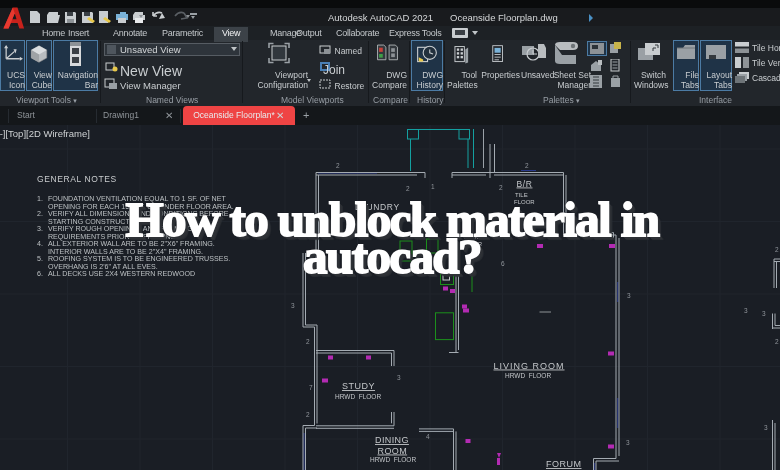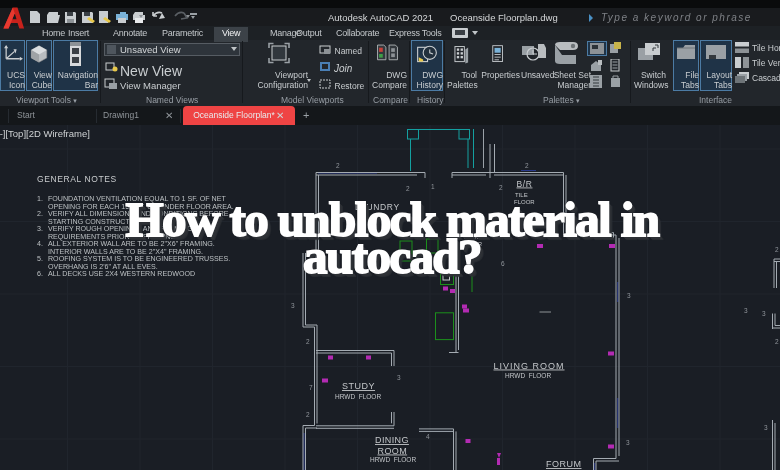--- a/index.html
+++ b/index.html
@@ -50,21 +50,20 @@
   <div id="ribbon" class="abs"></div>
   <div id="tabrow" class="abs"></div>
   <div id="canvas" class="abs"></div>
 
   <svg class="abs" style="left:2px;top:6px;" width="23" height="24" viewBox="0 0 26 26">
     <path d="M12.2 1 L17.5 1 L25 25 L19.6 25 L17.6 18.6 L9.4 18.6 L11.1 14.4 L16.4 14.4 L14.4 7.6 L7.4 25 L1.6 25 Z" fill="#c8221c"></path>
     <path d="M12.2 1 L14.4 7.6 L7.4 25 L1.6 25 Z" fill="#e8392f"></path>
   </svg>
   <div class="abs ttl" style="left:328px;">Autodesk AutoCAD 2021</div>
   <div class="abs ttl" style="left:450px;">Oceanside Floorplan.dwg</div>
-  <div id="search" class="abs">Type a keyword or phrase</div>
   <svg class="abs" style="left:588px;top:14px;" width="6" height="8">
       <path d="M1 0 L5 4 L1 8 Z" fill="#4a90c4"></path>
     </svg>
 
   <svg class="abs" style="left:29px;top:10px;" width="168" height="14" viewBox="0 0 168 14">
     <g fill="#c9cdd0">
       <path d="M1 1 L8 1 L11 4 L11 13 L1 13 Z"></path>
       <path d="M18 5 L20 2 L29 2 L29 5 L31 5 L29 13 L18 13 Z M18 5 L27 5" fill="#c9cdd0"></path>
       <path d="M36 2 L46 2 L47 3 L47 13 L36 13 Z"></path>
       <rect x="38" y="2" width="6" height="4" fill="#3a3f44"></rect>
@@ -156,21 +155,21 @@
     <div class="abs" style="left:307px;top:79px;width:0;height:0;border:2.5px solid transparent;border-top:3.5px solid #c0c4c7;"></div>
   <svg class="abs" style="left:319px;top:44px;" width="12" height="11">
       <rect x="1" y="2" width="10" height="7" fill="none" stroke="#c9cdd0"></rect>
       <rect x="5" y="5" width="6" height="5" fill="#8d9296"></rect>
     </svg>
   <div class="abs" style="left:334.5px;top:46.3px;font-size:8.5px;color:#c9cdd0;">Named</div>
   <svg class="abs" style="left:319px;top:60.5px;" width="12" height="11">
       <rect x="1" y="1" width="10" height="9" fill="#4a7fb5"></rect>
       <rect x="3" y="3" width="6" height="5" fill="#22262b"></rect>
     </svg>
-  <div class="abs" style="left:334px;top:63.2px;font-size:10px;color:#c9cdd0;font-style:italic;">Join</div>
+  <div class="abs" style="left:323px;top:63.2px;font-size:12px;color:#c9cdd0;">Join</div>
   <svg class="abs" style="left:319px;top:77.5px;" width="12" height="11">
       <rect x="1" y="2" width="10" height="8" fill="none" stroke="#c9cdd0" stroke-dasharray="2 1"></rect>
     </svg>
   <div class="abs" style="left:334.5px;top:80.7px;font-size:8.5px;color:#c9cdd0;">Restore</div>
 
   <svg class="abs" style="left:376px;top:44px;" width="23" height="21" viewBox="0 0 21 20">
     <path d="M1 1 L7 1 L9 3 L9 15 L1 15 Z" fill="#33383d" stroke="#b9bdc0" stroke-width=".8"></path>
     <path d="M12 1 L18 1 L20 3 L20 15 L12 15 Z" fill="#33383d" stroke="#b9bdc0" stroke-width=".8"></path>
     <rect x="2.5" y="3.5" width="3.5" height="4" fill="#c8413a"></rect>
     <rect x="2.5" y="9.5" width="3.5" height="3.5" fill="#3f9e46"></rect>

